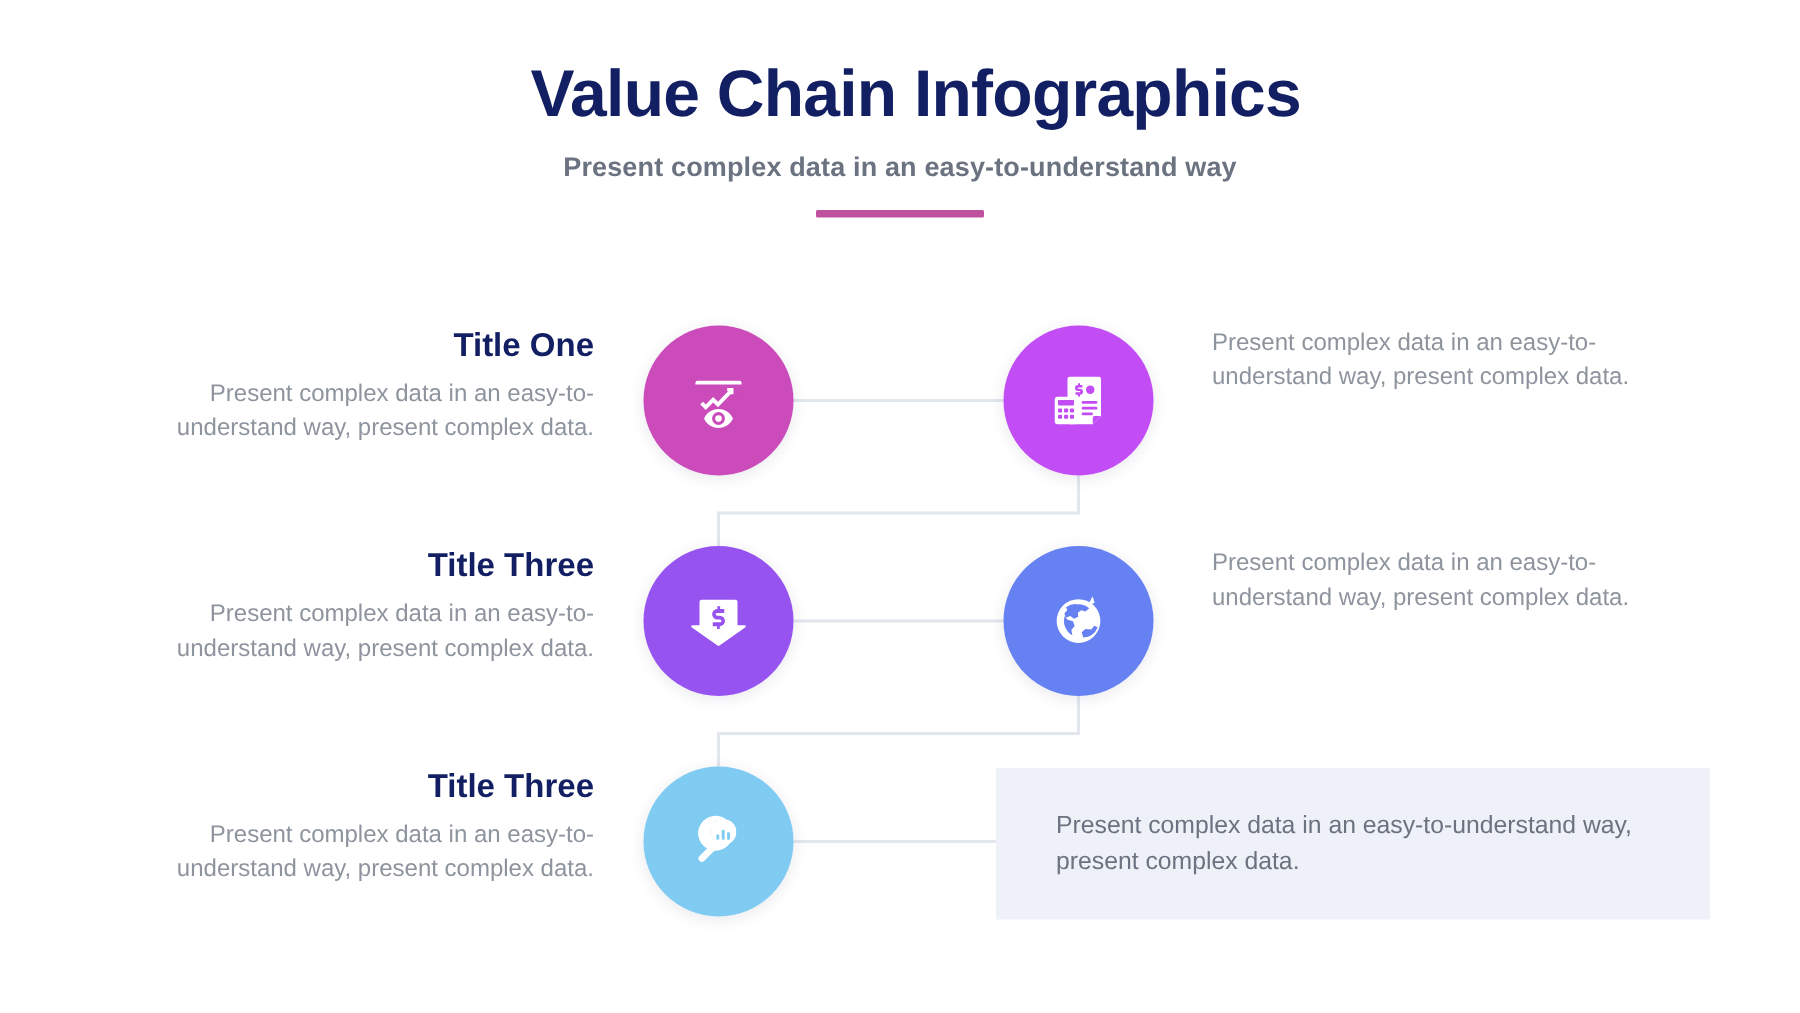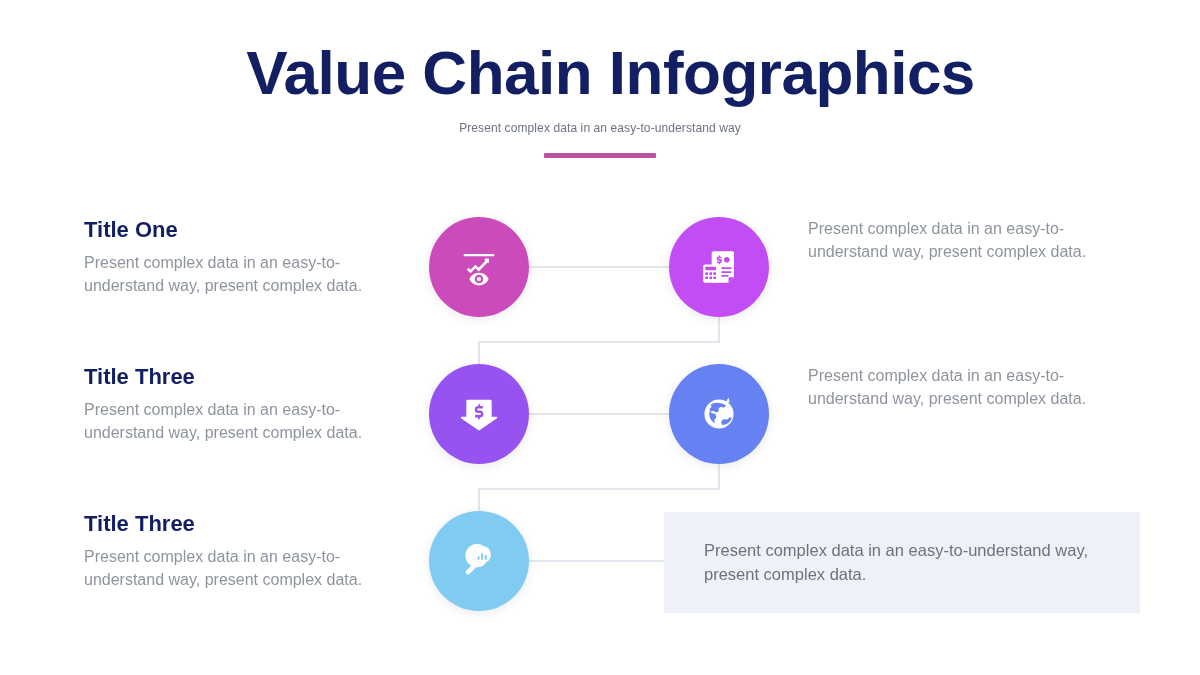--- a/index.html
+++ b/index.html
@@ -21,33 +21,33 @@
 
   
   .header {
     position: absolute;
     top: 38px;
     left: 0;
     width: 1200px;
     text-align: center;
   }
   .title {
-    font-size: 62px;
+    font-size: 44px;
     font-weight: bold;
     color: #131F63;
     letter-spacing: -0.5px;
     line-height: 1.12;
     margin: 0;
     padding-left: 21px;
   }
   .subtitle {
     margin: 14px 0 0 0;
-    font-size: 12px;
+    font-size: 18px;
     color: #6b7280;
-    font-weight: 400;
+    font-weight: 700;
     letter-spacing: 0.1px;
   }
   .accent-rule {
     margin: 18px auto 0 auto;
     width: 112px;
     height: 5px;
     background: #C0519E;
     border-radius: 1px;
   }
 
@@ -99,21 +99,21 @@
     color: #131F63;
     margin: 0 0 10px 0;
     line-height: 1.1;
   }
   .block .blk-body {
     font-size: 16px;
     line-height: 1.42;
     color: #8e949e;
     margin: 0;
   }
-  .block.left  { left: 84px; }
+  .block.left  { text-align: right; left: 96px; }
   .block.right { text-align: left;  left: 808px; }
 
   .b1 { top: 28px; }
   .b2 { top: 28px; }
   .b3 { top: 175px; }
   .b4 { top: 175px; }
   .b5 { top: 322px; }
 
   
   .callout {

